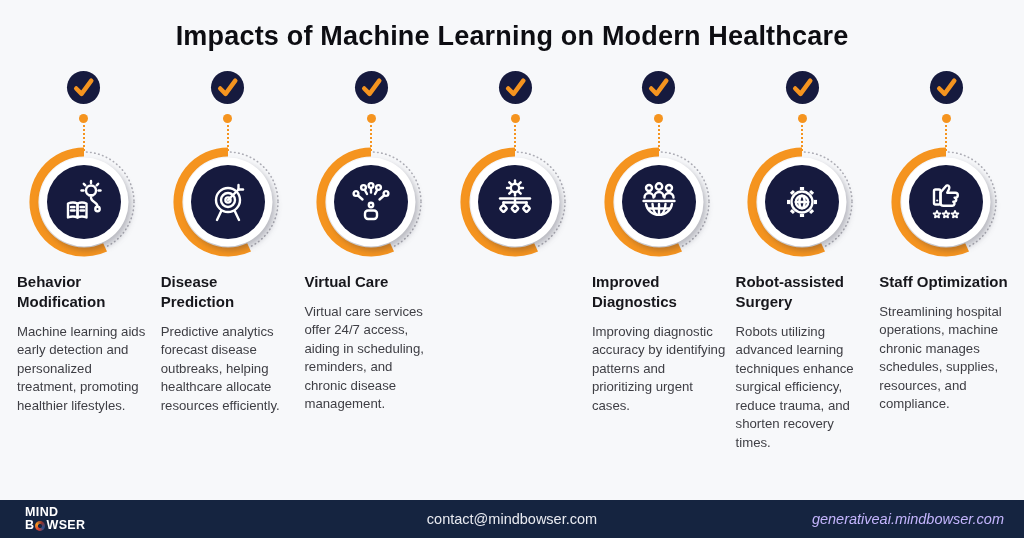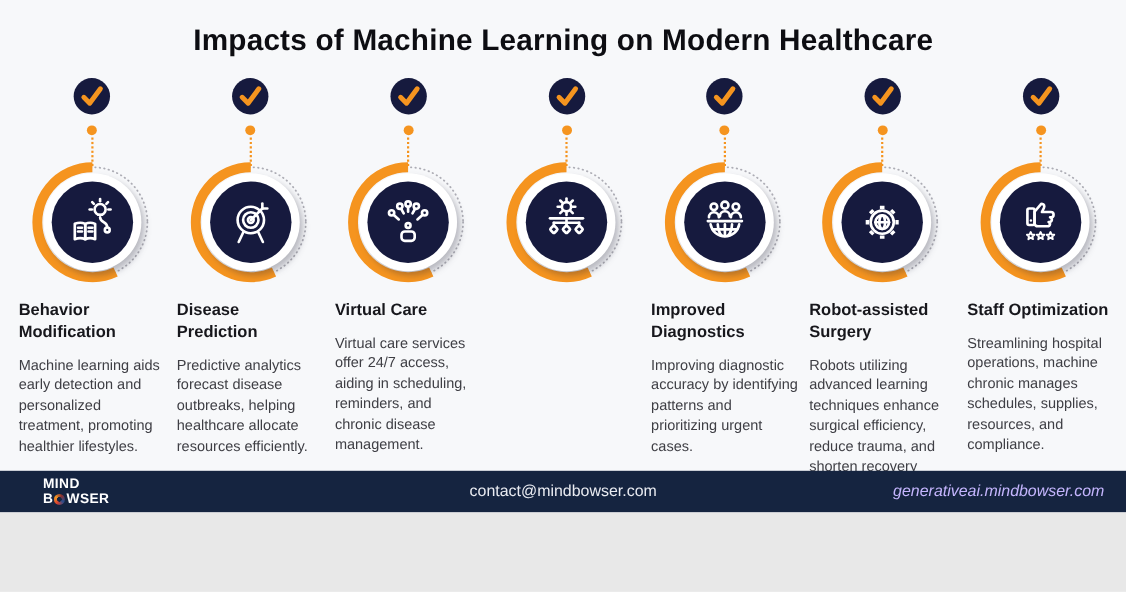--- a/index.html
+++ b/index.html
@@ -1,18 +1,18 @@
 <!DOCTYPE html>
 <html><head>
 <meta charset="utf-8">
 <style>
   * { margin:0; padding:0; box-sizing:border-box; }
   body { font-family:"Liberation Sans", sans-serif; background:#e8e8e8; }
   .page {
-    position:relative; width:1024px; height:466px;
+    position:relative; width:1024px; height:538px;
     background:#F7F8FA; overflow:hidden; margin:0 auto;
   }
   .title {
     text-align:center; padding-top:21px;
     font-size:27px; font-weight:800; color:#0d0d12; letter-spacing:.2px;
   }
   .columns {
     position:absolute; top:70px; left:12px; right:6px;
     display:flex;
   }
@@ -26,21 +26,21 @@
     font-size:15px; font-weight:700; color:#17171c; line-height:1.33;
   }
   .desc {
     align-self:stretch; margin-top:11px;
     font-size:13.2px; color:#3e3e44; line-height:1.4;
   }
   .footer {
     position:absolute; bottom:0; left:0; right:0; height:38px;
     background:#152440; display:flex; align-items:center;
   }
-  .logo { margin-left:39px; color:#ffffff; font-weight:800; font-size:12.5px; line-height:1.05; letter-spacing:.4px; }
+  .logo { margin-left:25px; color:#ffffff; font-weight:800; font-size:12.5px; line-height:1.05; letter-spacing:.4px; }
   .logo-l2 { display:flex; align-items:center; }
   .swirl {
     display:inline-block; width:10px; height:10px; border-radius:50%; margin:0 1px;
     background:
       radial-gradient(circle, #152440 27%, rgba(0,0,0,0) 32%),
       conic-gradient(from 210deg, #d8402f, #f59a23, #8a2f2f, #274d8d, #d8402f);
   }
   .email { position:absolute; left:50%; transform:translateX(-50%); color:#e9ebf1; font-size:14.5px; }
   .site { margin-left:auto; margin-right:20px; color:#c4b5fd; font-size:14.5px;font-style:italic; }
   svg { display:block; }

